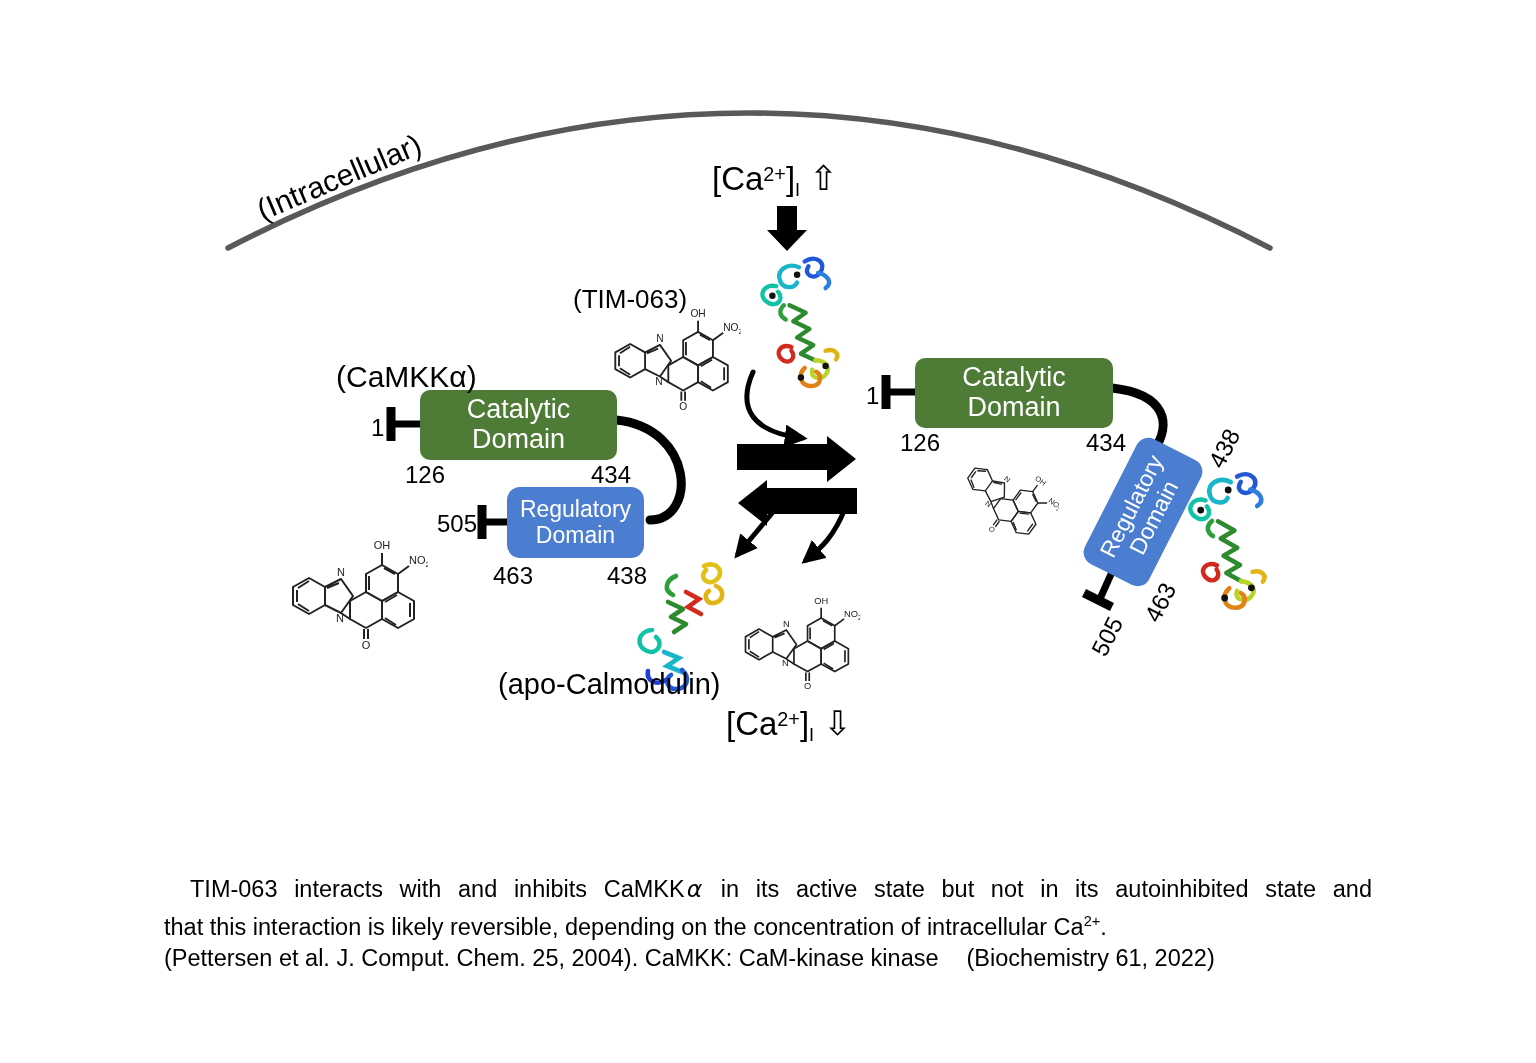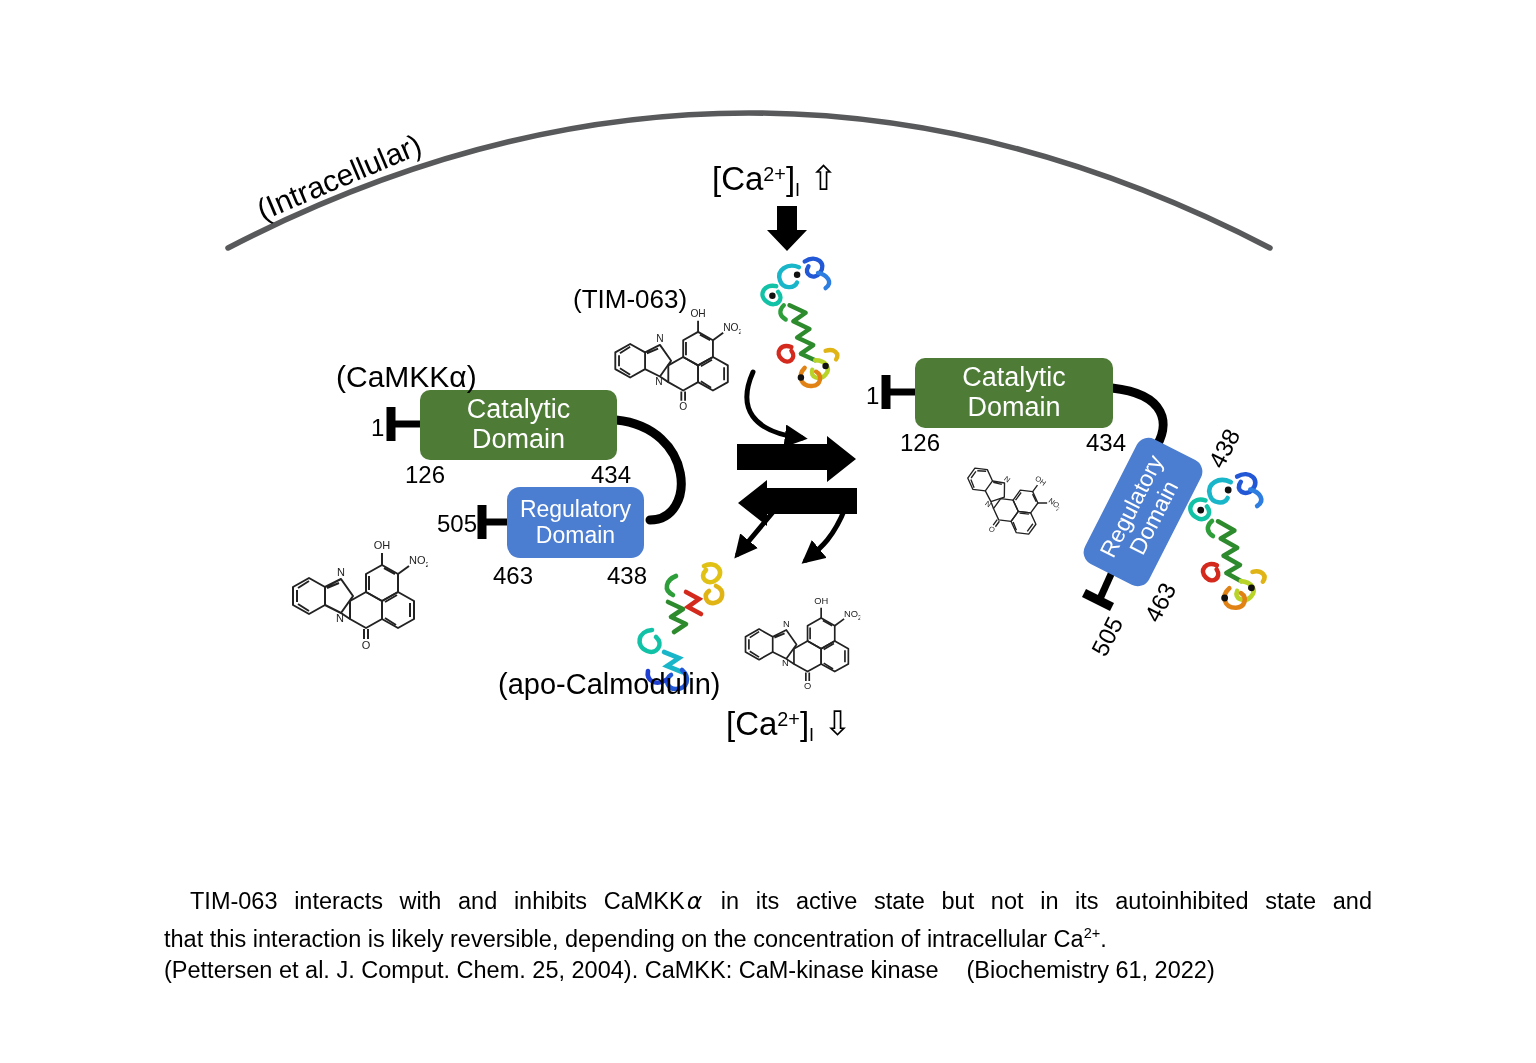--- a/index.html
+++ b/index.html
@@ -32,21 +32,21 @@
   .bond{fill:none;stroke:#222;stroke-width:2;stroke-linejoin:round;}
   .atom{font-family:"Liberation Sans",sans-serif;font-size:11px;fill:#222;}
   .rb{fill:none;stroke-width:4.6;stroke-linecap:round;}
   .zig{stroke-linejoin:round;}
   .ca-dot{fill:#111;}
   
   .title{position:absolute;left:0;width:1536px;top:806px;text-align:center;font-size:36px;z-index:3;}
   .title .alpha{font-style:italic;font-family:"DejaVu Sans",sans-serif;padding:0 3px;}
   .caption{position:absolute;left:164px;top:874px;width:1208px;font-size:23.5px;line-height:31.5px;z-index:3;}
   .cap-line{width:100%;}
-  .just{text-align:justify;text-align-last:justify;margin-top:12px;}
+  .just{text-align:justify;text-align-last:justify;}
   .indent{padding-left:26px;}
   .alpha-c{font-style:italic;font-family:"DejaVu Sans",sans-serif;padding:0 2px;}
   .ital{}
   .gap{margin-left:28px;}
 </style>
 </head>
 <body>
 
 <div class="canvas">
 

